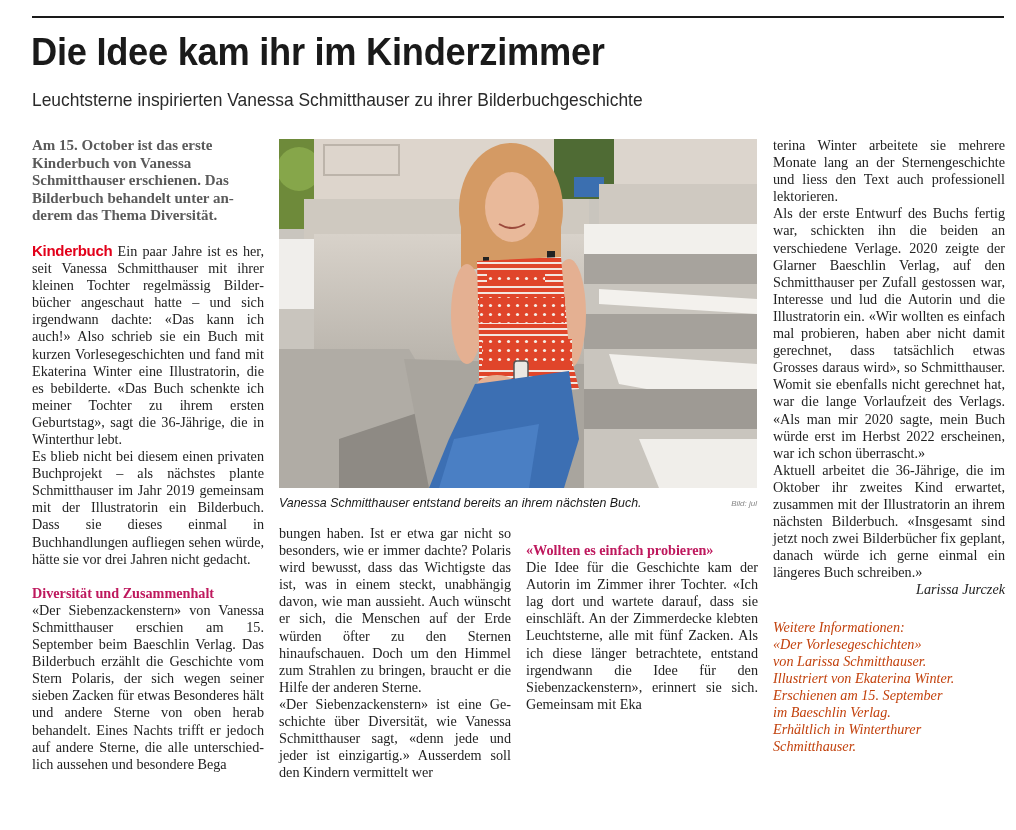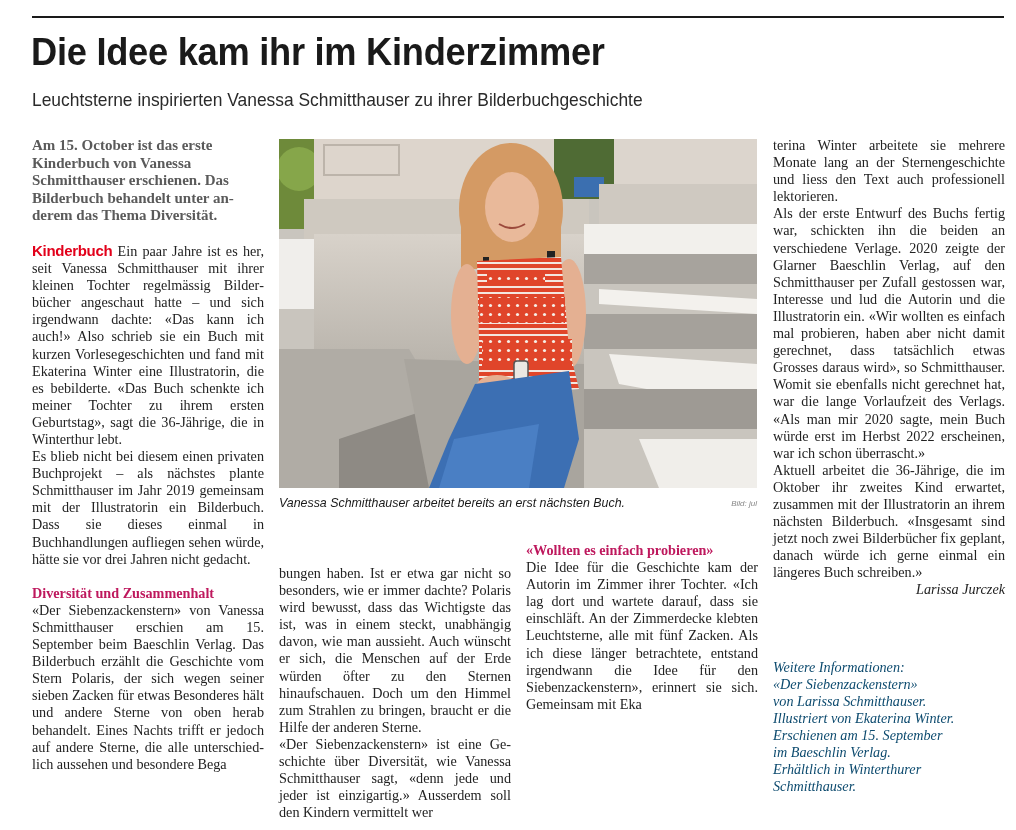--- a/index.html
+++ b/index.html
@@ -22,36 +22,36 @@
     }
 
     .col {
       position: absolute; top: 137px; width: 232px;
       font-family: "Liberation Serif", "DejaVu Serif", serif;
       font-size: 14.2px; line-height: 17.1px; text-align: justify; hyphens: manual;
       color: #222;
     }
     .col p { margin: 0; }
     .col1 { left: 32px; }
-    .col2 { left: 279px; top: 525px; margin-top: 40px; }
+    .col2 { left: 279px; top: 525px; }
     .col3 { left: 526px; top: 525px; }
     .col4 { left: 773px; }
 
     .lead {
       font-family: "Liberation Serif", "DejaVu Serif", serif; font-weight: bold;
       color: #5a5a5a; font-size: 15px; line-height: 17.6px; text-align: left;
     }
     .gap { height: 17px; }
     .kicker {
       font-family: "Liberation Sans", sans-serif; font-weight: bold;
       color: #e2001a; font-size: 15px; letter-spacing: -0.3px;
     }
     .subhead { font-weight: bold; text-align: left; color: #be185d; }
     .author { font-style: italic; text-align: right; }
-    .infobox { font-style: italic; text-align: left; color: #0c4a6e; margin-top: 60px; }
+    .infobox { font-style: italic; text-align: left; color: #c2410c; margin-top: 20px; }
 
     .photo {
       position: absolute; left: 279px; top: 139px; width: 478px; height: 349px;
       overflow: hidden; background: #cfcac2;
     }
     .photo svg { width: 100%; height: 100%; display: block; }
 
     .caption {
       position: absolute; left: 279px; top: 496px; width: 478px; height: 18px;
       font-family: "Liberation Sans", sans-serif; font-style: italic;
@@ -146,21 +146,21 @@
     <rect x="235" y="222" width="14" height="20" rx="3" fill="#eae7e2" stroke="#555" stroke-width="1.5"></rect>
 
     <ellipse cx="218" cy="250" rx="22" ry="14" fill="#e4b092"></ellipse>
 
     <path d="M196 245 L290 232 L300 300 L285 349 L150 349 L170 300 Z" fill="#3c6fb3"></path>
     <path d="M175 300 L260 285 L250 349 L160 349 Z" fill="#4a7fc4"></path>
   </svg>
 </div>
 
 <div class="caption">
-  <span>Vanessa Schmitthauser arbeitet bereits an erst nächsten Buch.</span>
+  <span>Vanessa Schmitthauser entstand bereits an ihrem nächsten Buch.</span>
   <span class="credit">Bild: jul</span>
 </div>
 
 <div class="col col2">
   <p>bungen haben. Ist er etwa gar nicht so besonders, wie er immer dach­te? Polaris wird bewusst, dass das Wichtigste das ist, was in einem steckt, unabhängig davon, wie man aussieht. Auch wünscht er sich, die Menschen auf der Erde würden öf­ter zu den Sternen hinaufschauen. Doch um den Himmel zum Strah­len zu bringen, braucht er die Hilfe der anderen Sterne.</p>
   <p>«Der Siebenzackenstern» ist eine Ge­schichte über Diversität, wie Vanes­sa Schmitthauser sagt, «denn jede und jeder ist einzigartig.» Ausser­dem soll den Kindern vermittelt wer­</p>
 </div>
 
 <div class="col col3">
   <div class="gap"></div>
@@ -168,21 +168,21 @@
   <p>Die Idee für die Geschichte kam der Autorin im Zimmer ihrer Tochter. «Ich lag dort und wartete darauf, dass sie einschläft. An der Zimmerdecke klebten Leuchtsterne, alle mit fünf Zacken. Als ich diese länger betrach­tete, entstand irgendwann die Idee für den Siebenzackenstern», erin­nert sie sich. Gemeinsam mit Eka­</p>
 </div>
 
 <div class="col col4">
   <p>terina Winter arbeitete sie mehrere Monate lang an der Sternenge­schichte und liess den Text auch pro­fessionell lektorieren.</p>
   <p>Als der erste Entwurf des Buchs fer­tig war, schickten ihn die beiden an verschiedene Verlage. 2020 zeigte der Glarner Baeschlin Verlag, auf den Schmitthauser per Zufall gestossen war, Interesse und lud die Autorin und die Illustratorin ein. «Wir woll­ten es einfach mal probieren, ha­ben aber nicht damit gerechnet, dass tatsächlich etwas Grosses daraus wird», so Schmitthauser. Womit sie ebenfalls nicht gerechnet hat, war die lange Vorlaufzeit des Verlags. «Als man mir 2020 sagte, mein Buch würde erst im Herbst 2022 erschei­nen, war ich schon überrascht.»</p>
   <p>Aktuell arbeitet die 36-Jährige, die im Oktober ihr zweites Kind erwar­tet, zusammen mit der Illustratorin an ihrem nächsten Bilderbuch. «Ins­gesamt sind jetzt noch zwei Bilder­bücher fix geplant, danach würde ich gerne einmal ein längeres Buch schreiben.»</p>
   <p class="author">Larissa Jurczek</p>
   <div class="infobox">
     <div>Weitere Informationen:</div>
-    <div>«Der Siebenzackenstern»</div>
+    <div>«Der Vorlesegeschichten»</div>
     <div>von Larissa Schmitthauser.</div>
     <div>Illustriert von Ekaterina Winter.</div>
     <div>Erschienen am 15. September</div>
     <div>im Baeschlin Verlag.</div>
     <div>Erhältlich in Winterthurer</div>
     <div>Schmitthauser.</div>
   </div>
 </div>
 
 </body></html>

